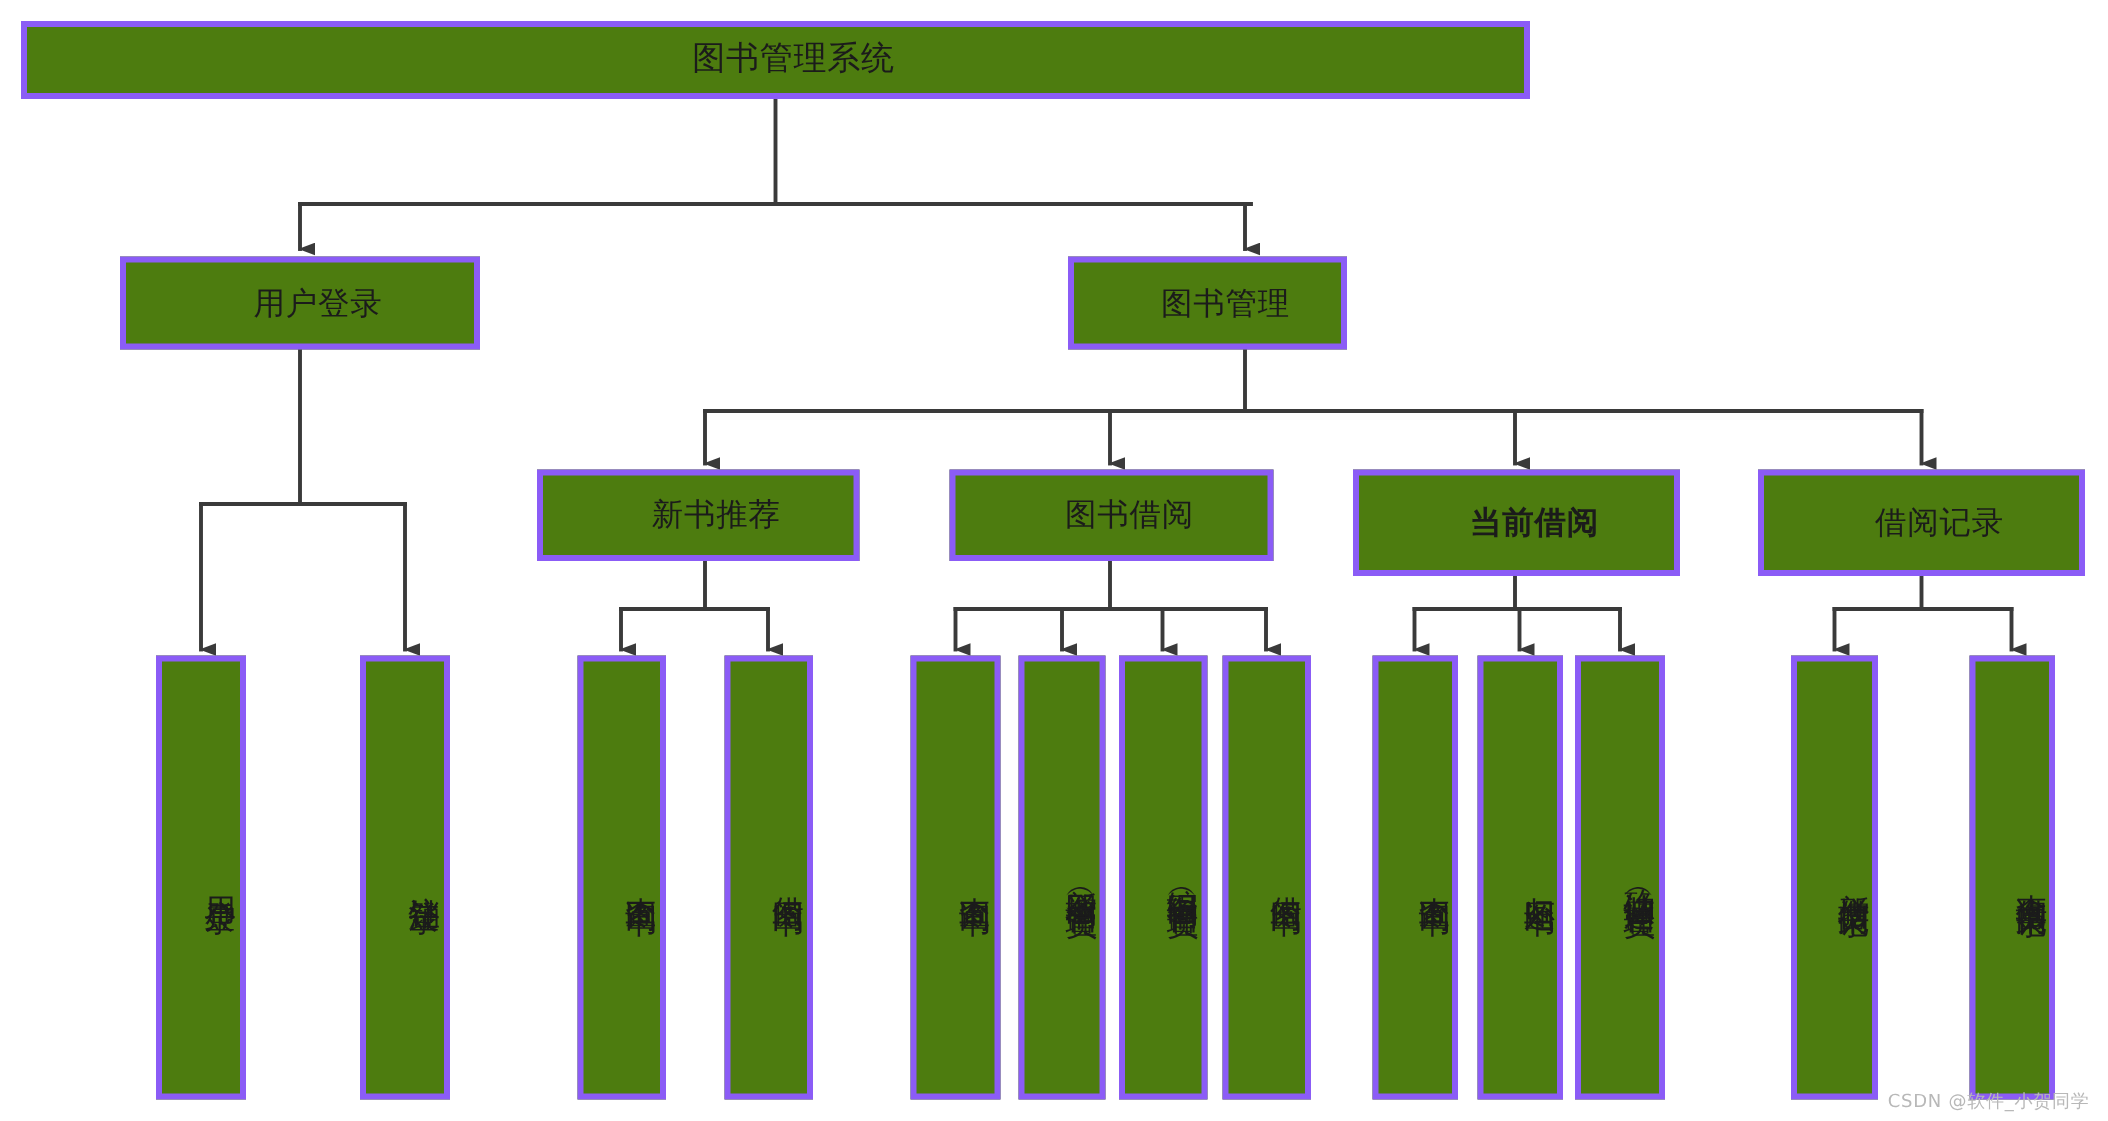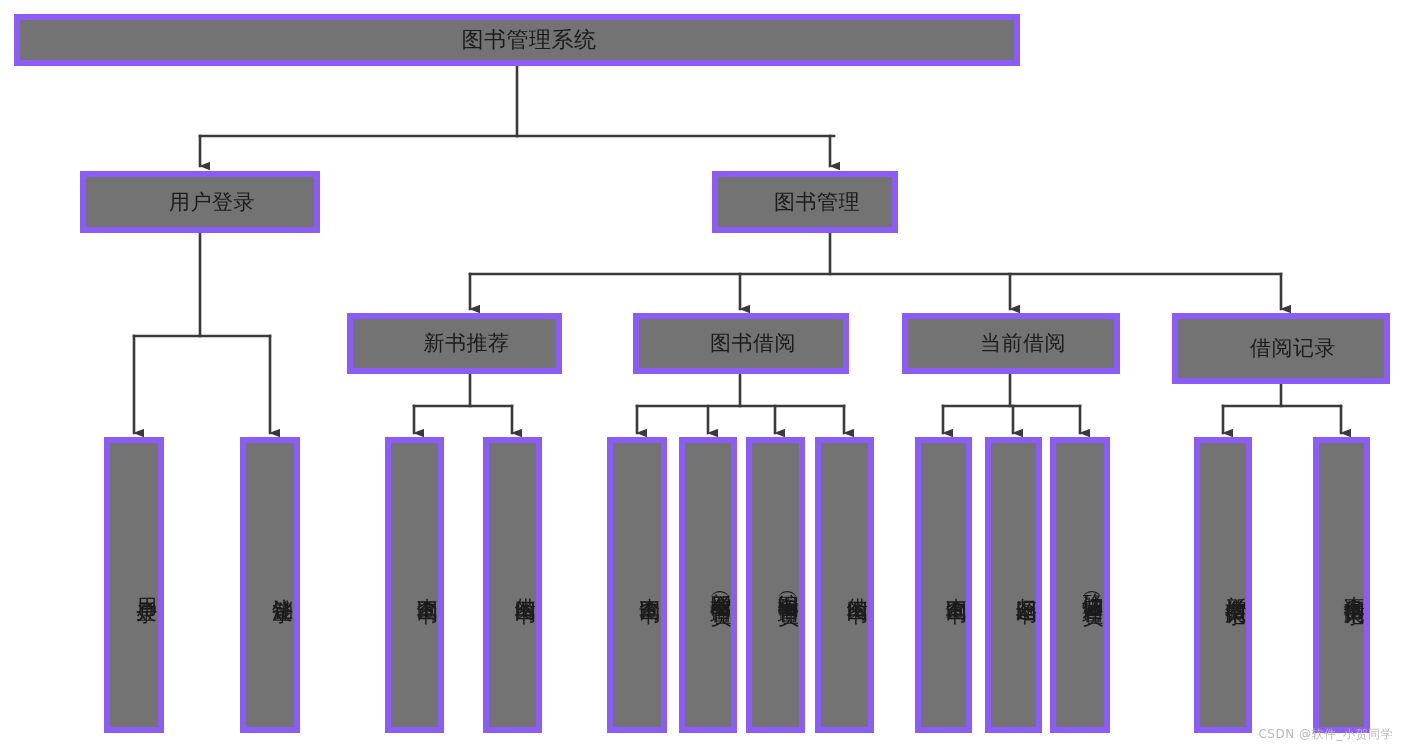--- a/index.html
+++ b/index.html
@@ -22,22 +22,22 @@
     position: absolute;
     left: 0;
     top: 0;
     width: 1405px;
     height: 747px;
     pointer-events: none;
   }
   .node {
     position: absolute;
     box-sizing: border-box;
-    background: #737373;
-    border: 6px solid #8b5cf6;
+    background: #4d7c0f;
+    border: 4px solid #8b5cf6;
     display: flex;
     align-items: center;
     justify-content: center;
     color: #1b1b1b;
     z-index: 2;
     padding-left: 24px;
   }
   .node-label {
     display: block;
     text-align: center;
@@ -136,27 +136,27 @@
     <span class="node-label">图书管理系统</span>
   </div>
 
   <div class="node horiz" style="left:80px; top:171px; width:240px; height:62px;">
     <span class="node-label">用户登录</span>
   </div>
   <div class="node horiz" style="left:712px; top:171px; width:186px; height:62px;">
     <span class="node-label">图书管理</span>
   </div>
 
-  <div class="node horiz" style="left:347px; top:313px; width:215px; height:61px;">
+  <div class="node horiz" style="left:358px; top:313px; width:215px; height:61px;">
     <span class="node-label">新书推荐</span>
   </div>
   <div class="node horiz" style="left:633px; top:313px; width:216px; height:61px;">
     <span class="node-label">图书借阅</span>
   </div>
-  <div class="node horiz" style="left:902px; top:313px; width:218px; height:61px;">
+  <div class="node horiz" style="left:902px; top:313px; width:218px; height:71px;font-weight:bold;">
     <span class="node-label">当前借阅</span>
   </div>
   <div class="node horiz" style="left:1172px; top:313px; width:218px; height:71px;">
     <span class="node-label">借阅记录</span>
   </div>
 
   <div class="node vert" style="left:104px; top:437px; width:60px; height:296px;">
     <span class="node-label">用户登录</span>
   </div>
   <div class="node vert" style="left:240px; top:437px; width:60px; height:296px;">

